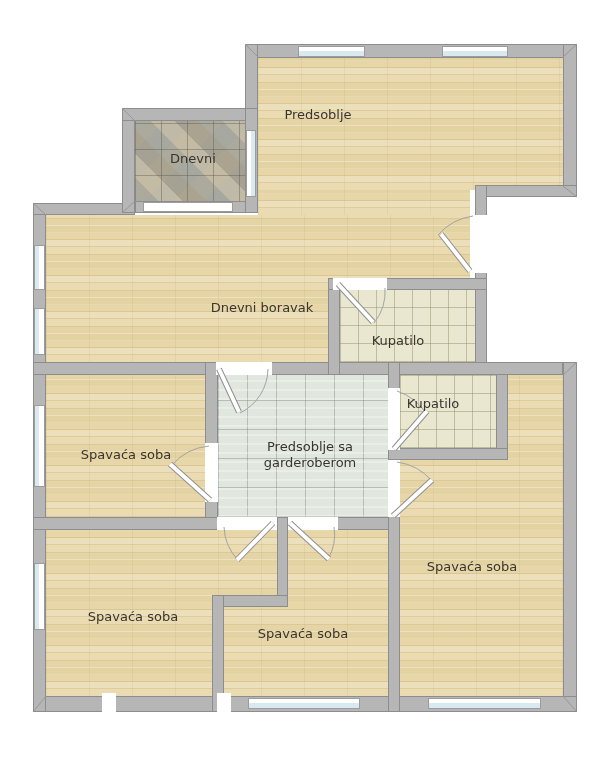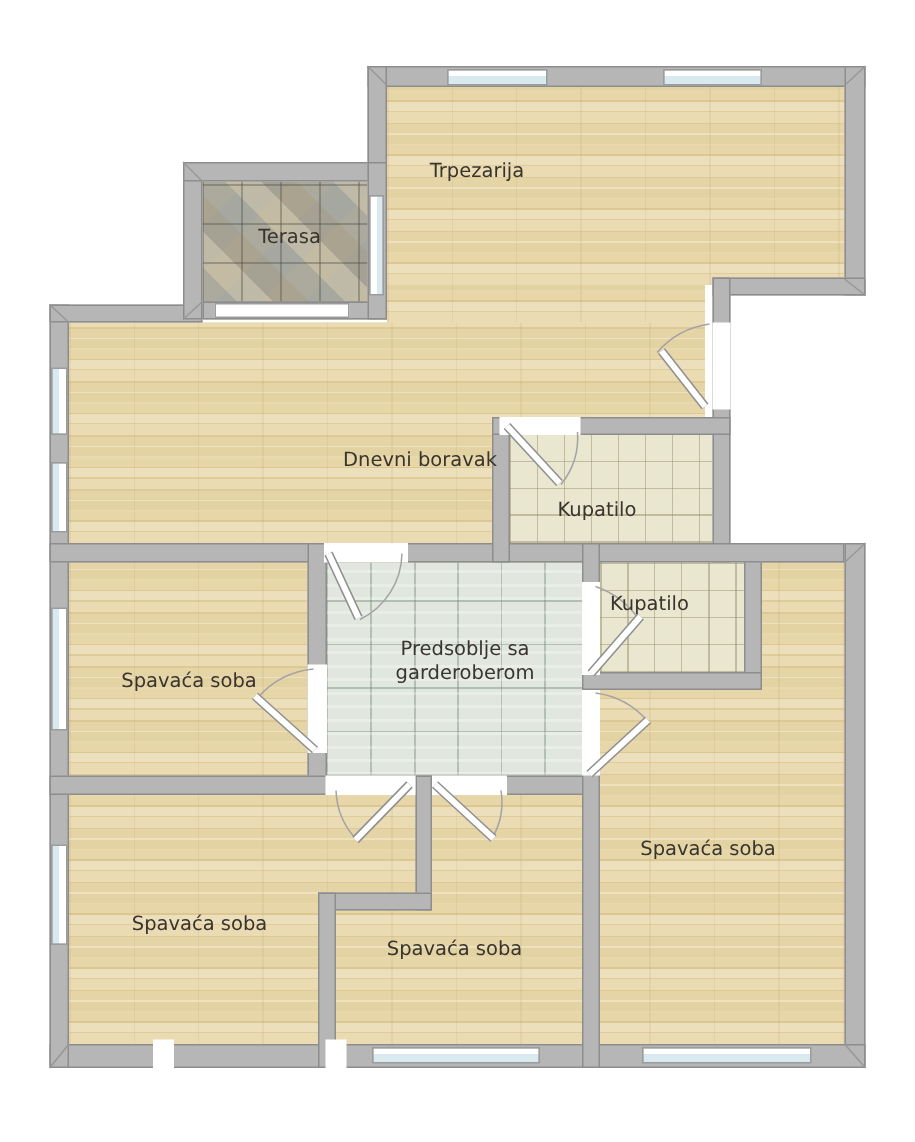--- a/index.html
+++ b/index.html
@@ -49,21 +49,21 @@
   .window{background:#ffffff;border:1px solid #9c9c9c;z-index:5;}
   .glass-h{background:linear-gradient(180deg,#ffffff 40%,#d9e9f0 40%);}
   .glass-v{background:linear-gradient(90deg,#d9e9f0 45%,#ffffff 45%);}
   .glass-vr{background:linear-gradient(270deg,#d9e9f0 45%,#ffffff 45%);}
   #door-layer{z-index:6;}
   
   .room-label{
     position:absolute;z-index:7;color:#39352e;font-size:13px;line-height:1.25;
     white-space:nowrap;transform:translate(-50%,-50%);text-align:center;
   }
-  .room-label.wrap{white-space:normal;width:130px;}
+  .room-label.wrap{white-space:normal;width:130px;margin-top:13px;}
   .watermark{
     position:absolute;z-index:8;color:#ffffff;font-weight:bold;
     font-size:70px;line-height:1;letter-spacing:-1px;left:24px;top:616px;
   }
   .wm-frag{position:absolute;z-index:8;background:#ffffff;}
 </style>
 </head>
 <body>
 
 <div id="stage">
@@ -160,23 +160,23 @@
       <line x1="577" y1="197" x2="563" y2="186"></line>
       <line x1="122" y1="108" x2="135" y2="121"></line>
       <line x1="33" y1="203" x2="46" y2="215"></line>
       <line x1="33" y1="712" x2="46" y2="696"></line>
       <line x1="577" y1="712" x2="563" y2="696"></line>
       <line x1="577" y1="362" x2="563" y2="375"></line>
       <line x1="122" y1="213" x2="135" y2="201"></line>
     </g>
   </svg>
 
-  <div class="room-label" style="left:318px;top:115px;">Trpezarija</div>
-  <div class="room-label" style="left:193px;top:159px;">Terasa</div>
-  <div class="room-label" style="left:280px;top:308px;">Dnevni boravak</div>
+  <div class="room-label" style="left:318px;top:115px;">Predsoblje</div>
+  <div class="room-label" style="left:193px;top:159px;">Dnevni</div>
+  <div class="room-label" style="left:262px;top:308px;">Dnevni boravak</div>
   <div class="room-label" style="left:398px;top:341px;">Kupatilo</div>
   <div class="room-label" style="left:433px;top:404px;">Kupatilo</div>
   <div class="room-label wrap" style="left:310px;top:442px;">Predsoblje sa garderoberom</div>
   <div class="room-label" style="left:126px;top:455px;">Spavaća soba</div>
   <div class="room-label" style="left:133px;top:617px;">Spavaća soba</div>
   <div class="room-label" style="left:303px;top:634px;">Spavaća soba</div>
   <div class="room-label" style="left:472px;top:567px;">Spavaća soba</div>
 
   <div class="wm-frag" style="left:102px;top:693px;width:14px;height:19px;"></div>
   <div class="wm-frag" style="left:217px;top:693px;width:14px;height:19px;"></div>

